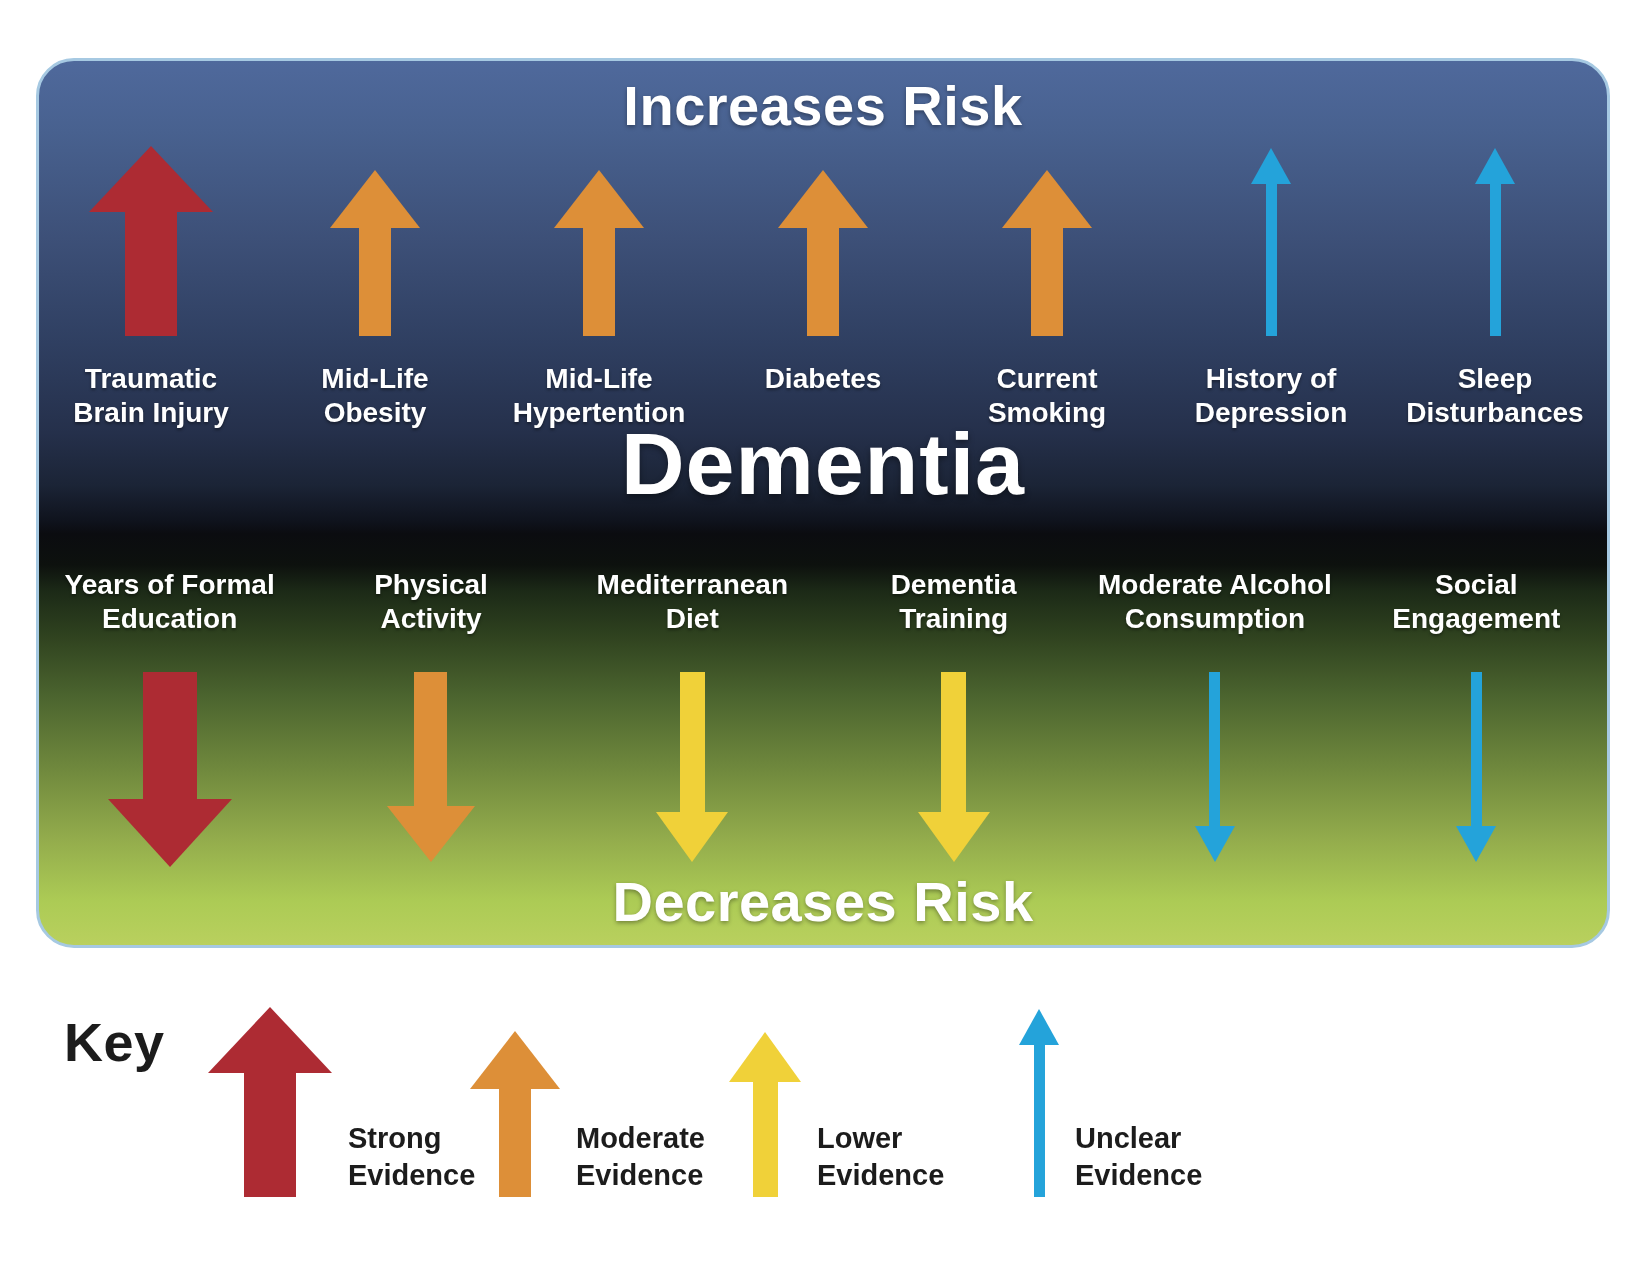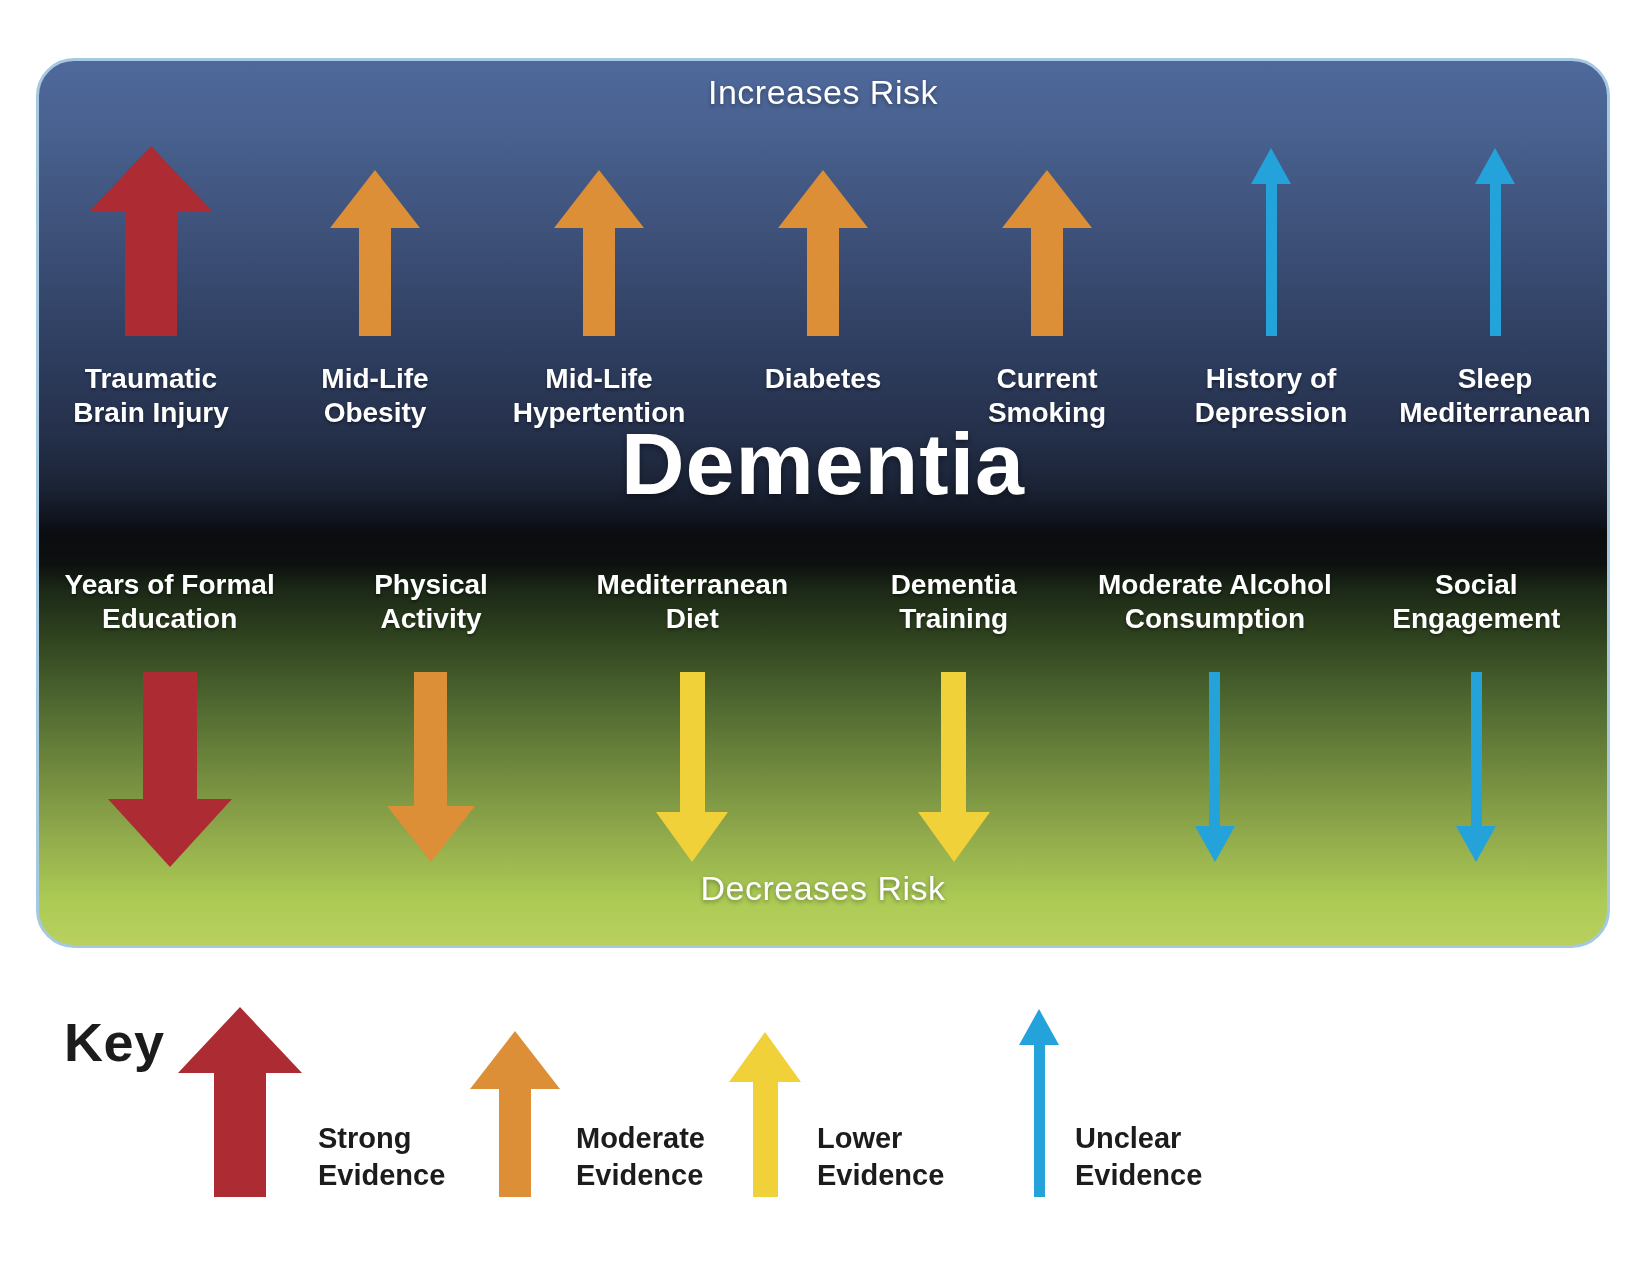--- a/index.html
+++ b/index.html
@@ -11,21 +11,21 @@
   .panel{
     position:absolute;left:36px;top:58px;width:1574px;height:890px;
     box-sizing:border-box;border:3px solid #a6c9e2;border-radius:38px;overflow:hidden;
     background:linear-gradient(to bottom,
       #4f699c 0%,#48618f 8%,#3d5078 20%,#2f3f61 32%,#25304b 42%,
       #1b2436 48%,#0f131d 52%,#0b0c10 53.5%,#0d110e 57%,#1c2a17 60%,
       #2f421f 65%,#4c652f 72%,#6f883d 80%,#93ac4c 88%,#accb55 95%,#b9d05e 100%);
   }
   .band-title{
     position:absolute;left:0;width:100%;text-align:center;color:#ffffff;
-    font-size:34px;font-weight:400;letter-spacing:.5px;
+    font-size:56px;font-weight:700;letter-spacing:.5px;
     text-shadow:0 2px 4px rgba(0,0,0,.35);white-space:pre-line;
   }
   .increases-title{top:12px;}
   .decreases-title{top:808px;}
   .dementia-title{
     position:absolute;left:0;top:352px;width:100%;text-align:center;color:#ffffff;
     font-size:88px;font-weight:700;letter-spacing:1px;text-shadow:0 3px 6px rgba(0,0,0,.4);
   }
   
   .top-row{position:absolute;left:0;top:79px;width:100%;display:flex;}
@@ -68,21 +68,21 @@
   .down.lower .shaft{width:25px;height:140px;}
   .down.unclear .head{border-left-width:20px;border-right-width:20px;border-top-width:36px;}
   .down.unclear .shaft{width:11px;height:154px;}
   
   .key{position:absolute;left:0;top:985px;width:1650px;height:212px;}
   .key-title{
     position:absolute;left:64px;top:26px;color:#1c1c1c;
     font-size:54px;font-weight:700;letter-spacing:.5px;
   }
   .key-item{position:absolute;bottom:0;display:flex;align-items:flex-end;}
-  .key-item-1{left:178px;}
+  .key-item-1{left:208px;}
   .key-item-2{left:470px;}
   .key-item-3{left:729px;}
   .key-item-4{left:1019px;}
   .key-label{
     margin-left:16px;margin-bottom:2px;color:#1c1c1c;font-size:29px;font-weight:700;
     line-height:1.3;white-space:pre-line;
   }
 </style>
 </head>
 <body>
@@ -161,21 +161,21 @@
       </div>
 
       <div class="factor-col">
         <div class="arrow-slot">
           <div class="arrow up unclear">
             <i class="head"></i>
             <i class="shaft"></i>
           </div>
         </div>
         <div class="factor-label">Sleep
-Mediterranean</div>
+Disturbances</div>
       </div>
 
 
     </div>
 
     <div class="dementia-title">Dementia</div>
 
     <div class="bottom-row">
 
       <div class="factor-col">

